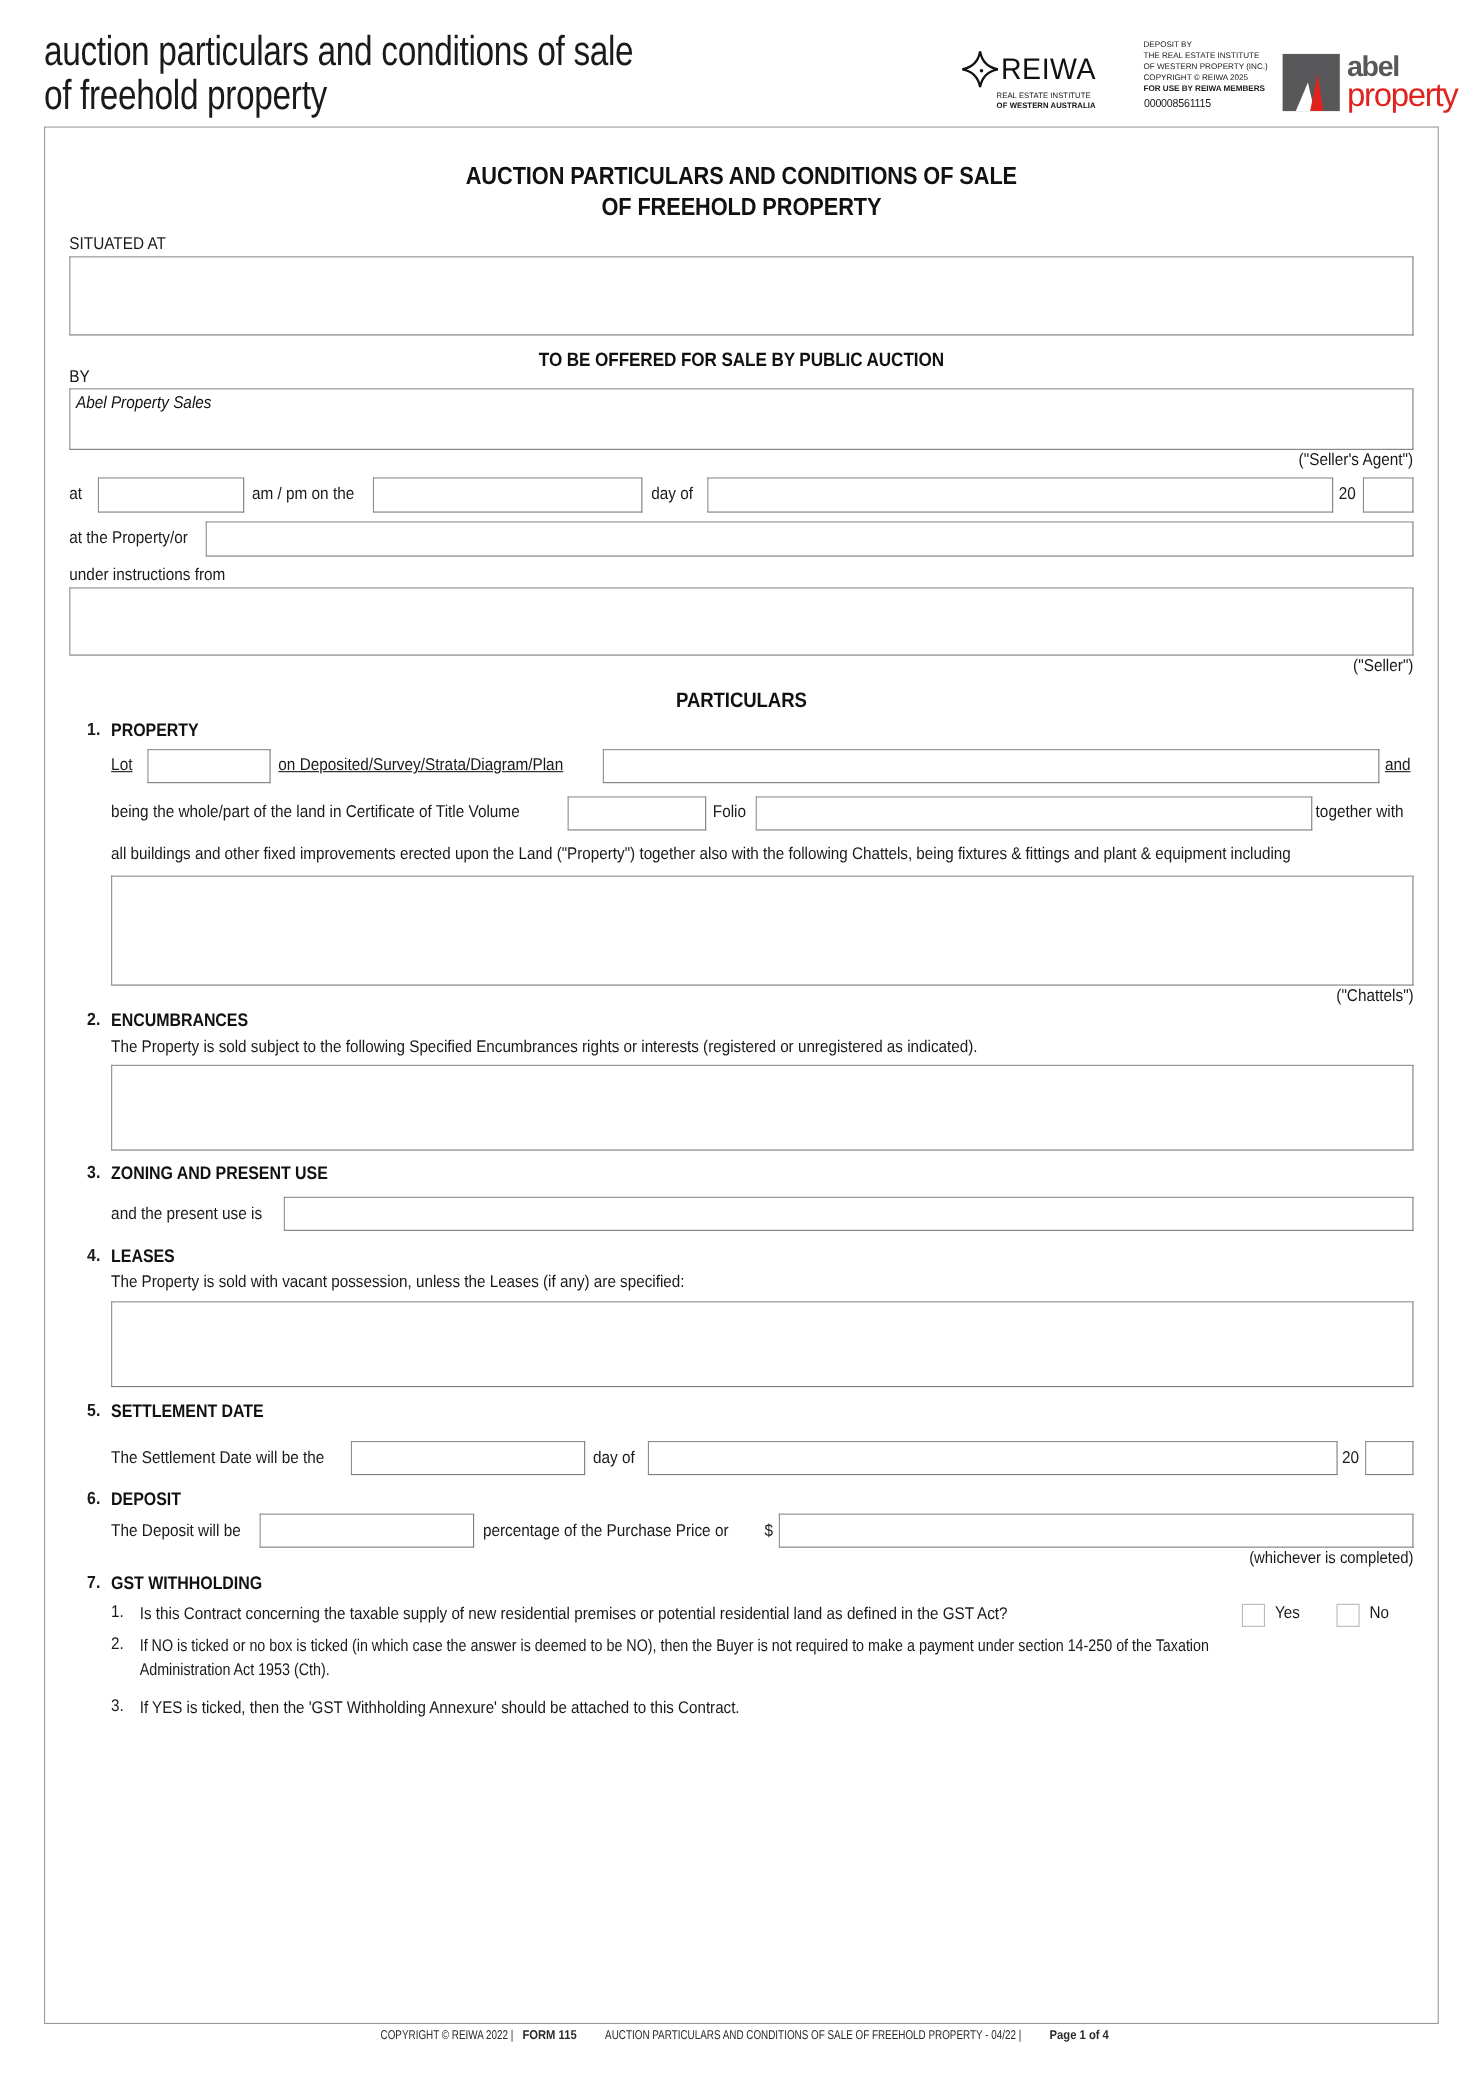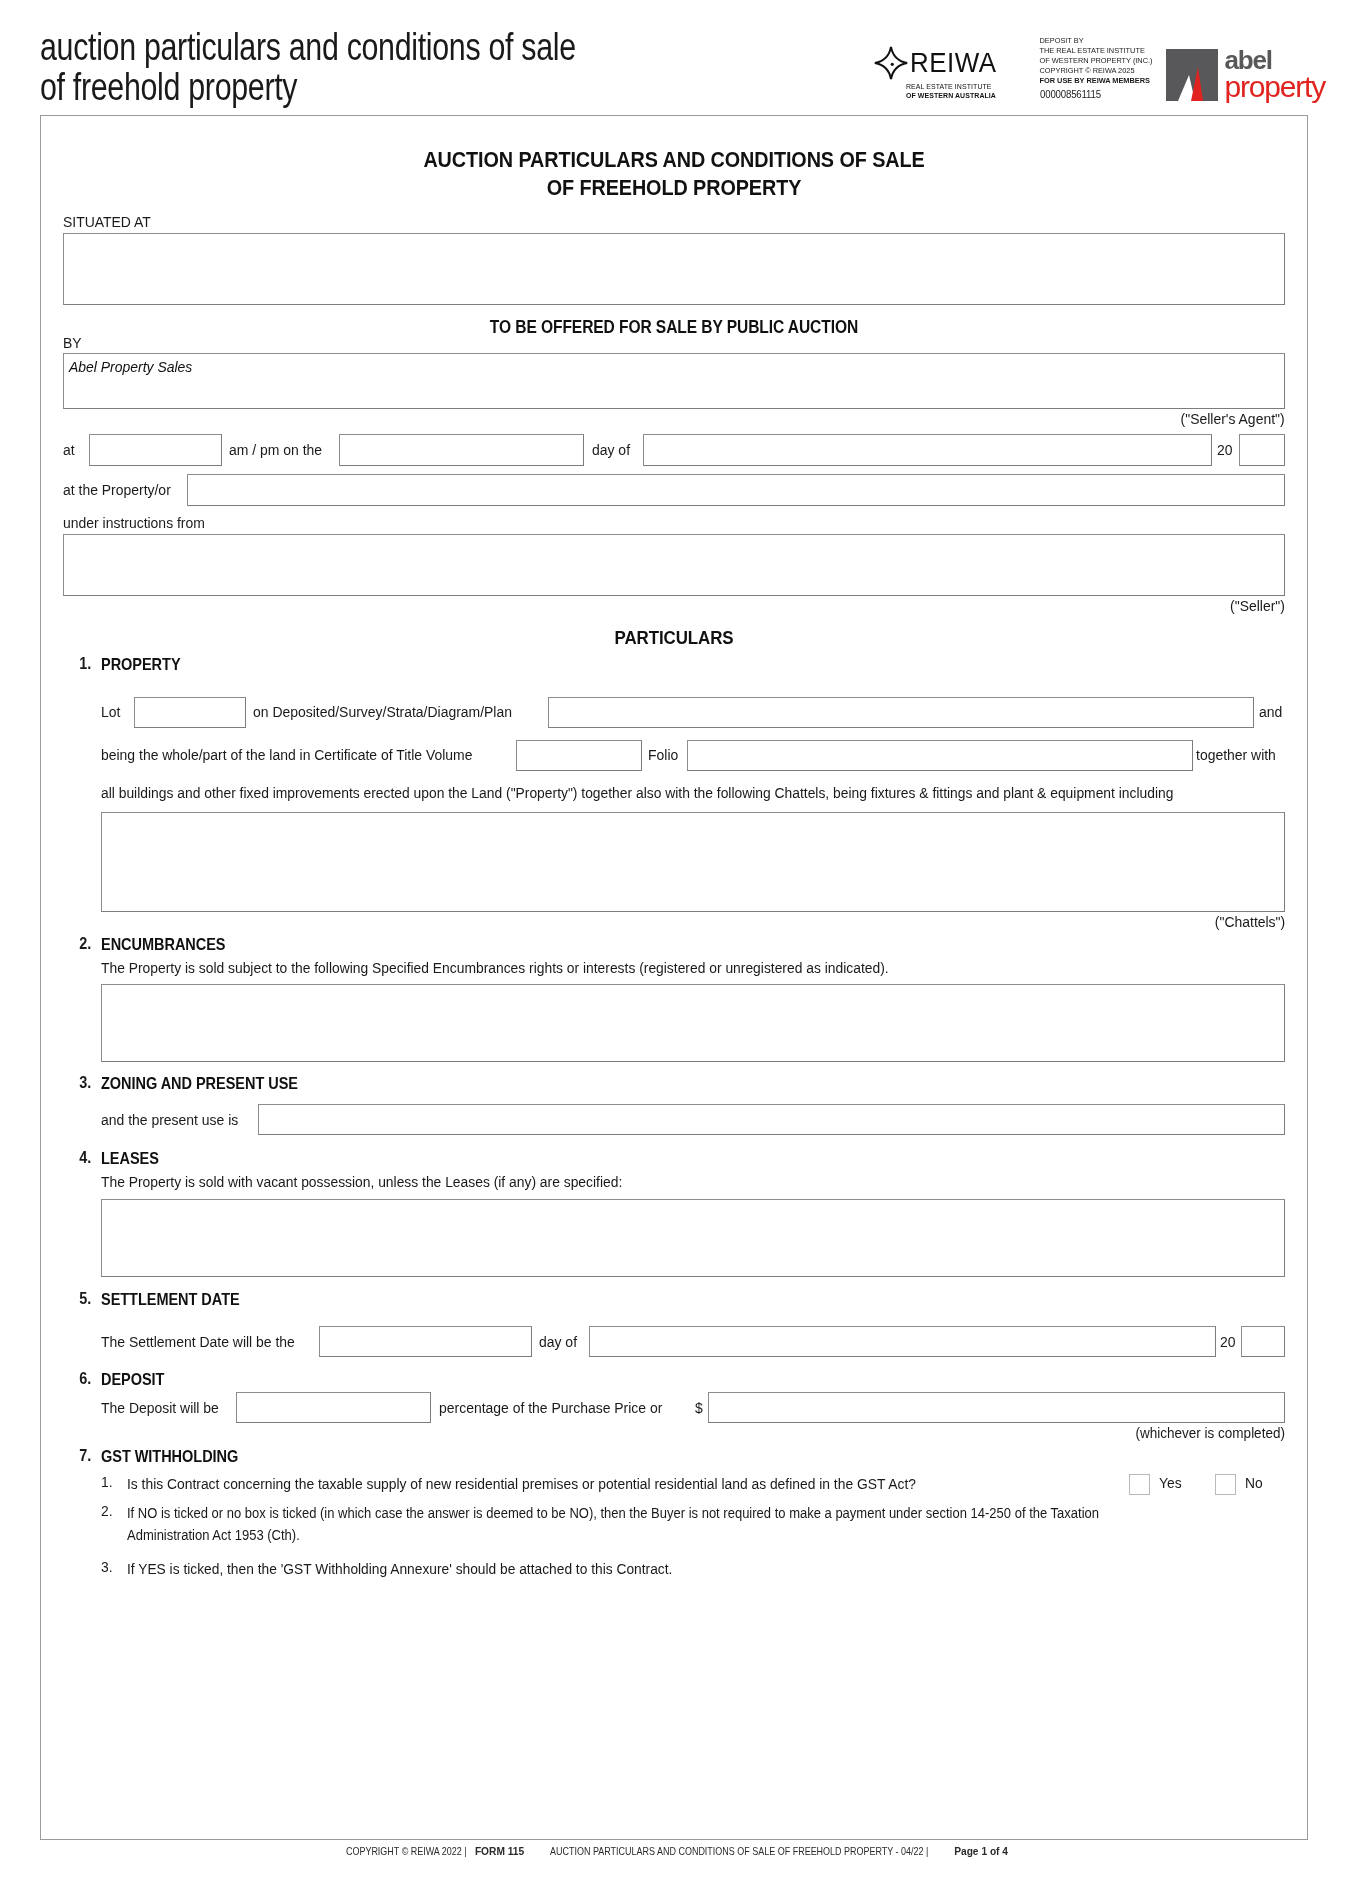--- a/index.html
+++ b/index.html
@@ -372,21 +372,21 @@
     <span>("Seller")</span>
   </div>
 
   <div class="center-bold" style="margin-top:12px;font-size:19px;">PARTICULARS</div>
 
   <div class="sec" style="margin-top:6px;">
     <div class="sec-num">1.</div>
     <div class="sec-body">
       <div class="sec-head">PROPERTY</div>
 
-      <div class="row" style="margin-top:23px;">
+      <div class="row" style="margin-top:7px;text-decoration:underline;">
         <span class="lbl" style="width:33px;">Lot</span>
         <span class="box" style="width:112px;height:31px;display:inline-block;">
           <span class="val"></span>
         </span>
         <span class="lbl" style="margin:0 7px;">on Deposited/Survey/Strata/Diagram/Plan</span>
         <span class="box" style="flex:1 1 auto;height:31px;display:inline-block;">
           <span class="val"></span>
         </span>
         <span class="lbl" style="margin-left:5px;">and</span>
       </div>

